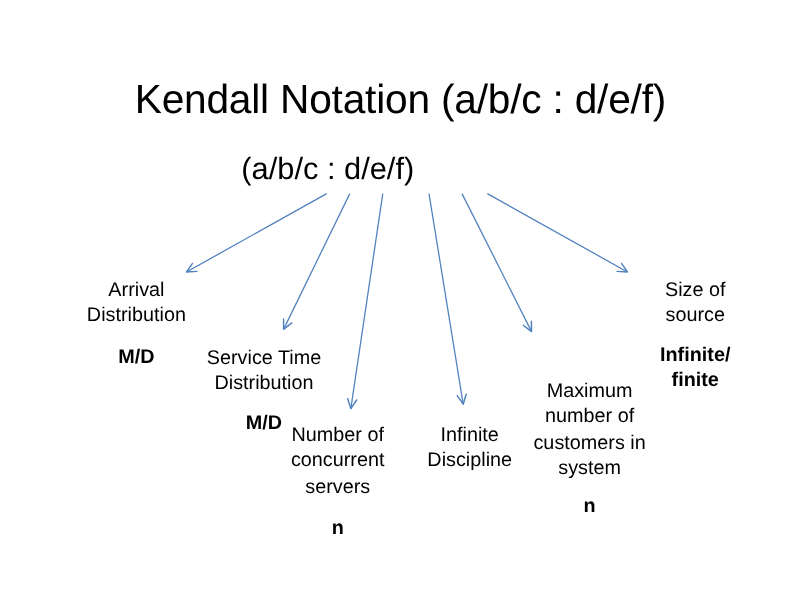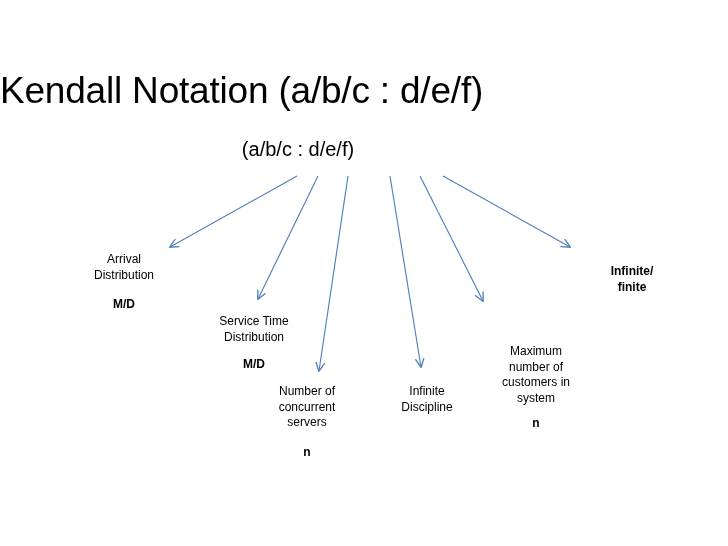--- a/index.html
+++ b/index.html
@@ -22,58 +22,58 @@
     top: 0;
     width: 728px;
     height: 546px;
     pointer-events: none;
   }
   .slide-title {
     position: absolute;
     left: 0;
     top: 46px;
     width: 728px;
-    text-align: left;
+    text-align: center;
     font-size: 37px;
     font-weight: normal;
     line-height: 1.1;
     letter-spacing: -0.2px;
     white-space: nowrap;
   }
   .notation {
     position: absolute;
     left: 0;
     top: 138px;
     width: 596px;
     text-align: center;
-    font-size: 20px;
+    font-size: 28px;
     font-weight: normal;
     line-height: 1.15;
     white-space: nowrap;
   }
   .node {
     position: absolute;
     text-align: center;
-    font-size: 12px;
+    font-size: 18px;
     line-height: 1.30;
   }
   .node .desc {
     font-weight: normal;
     font-style: normal;
     white-space: pre-line;
   }
   .node .val {
     font-weight: bold;
     white-space: pre-line;
     margin-top: 9px;
   }
   
   #node-0 { left: 58px;  top: 252px; width: 132px; }
   #node-0 .val { margin-top: 14px; }
-  #node-1 { left: 188px; top: 314px; width: 132px; }
+  #node-1 { left: 174px; top: 314px; width: 132px; }
   #node-1 .val { margin-top: 12px; }
   #node-2 { left: 248px; top: 384px; width: 118px; }
   #node-2 .val { margin-top: 14px; }
   #node-3 { left: 375px; top: 384px; width: 104px; }
   #node-3 .val { margin-top: 11px; }
   #node-4 { left: 478px; top: 316px; width: 116px; margin-top: 28px; }
   #node-4 .val { margin-top: 10px; }
   #node-5 { left: 584px; top: 252px; width: 96px; }
   #node-5 .val { margin-top: 12px; }
 </style>
@@ -128,17 +128,19 @@
 
   <div class="node" id="node-4">
     <div class="desc">Maximum
 number of
 customers in
 system</div>
     <div class="val">n</div>
   </div>
 
   <div class="node" id="node-5">
+    <div class="desc">Size of
+source</div>
     <div class="val">Infinite/
 finite</div>
   </div>
 
 </div>
 
 </body></html>

